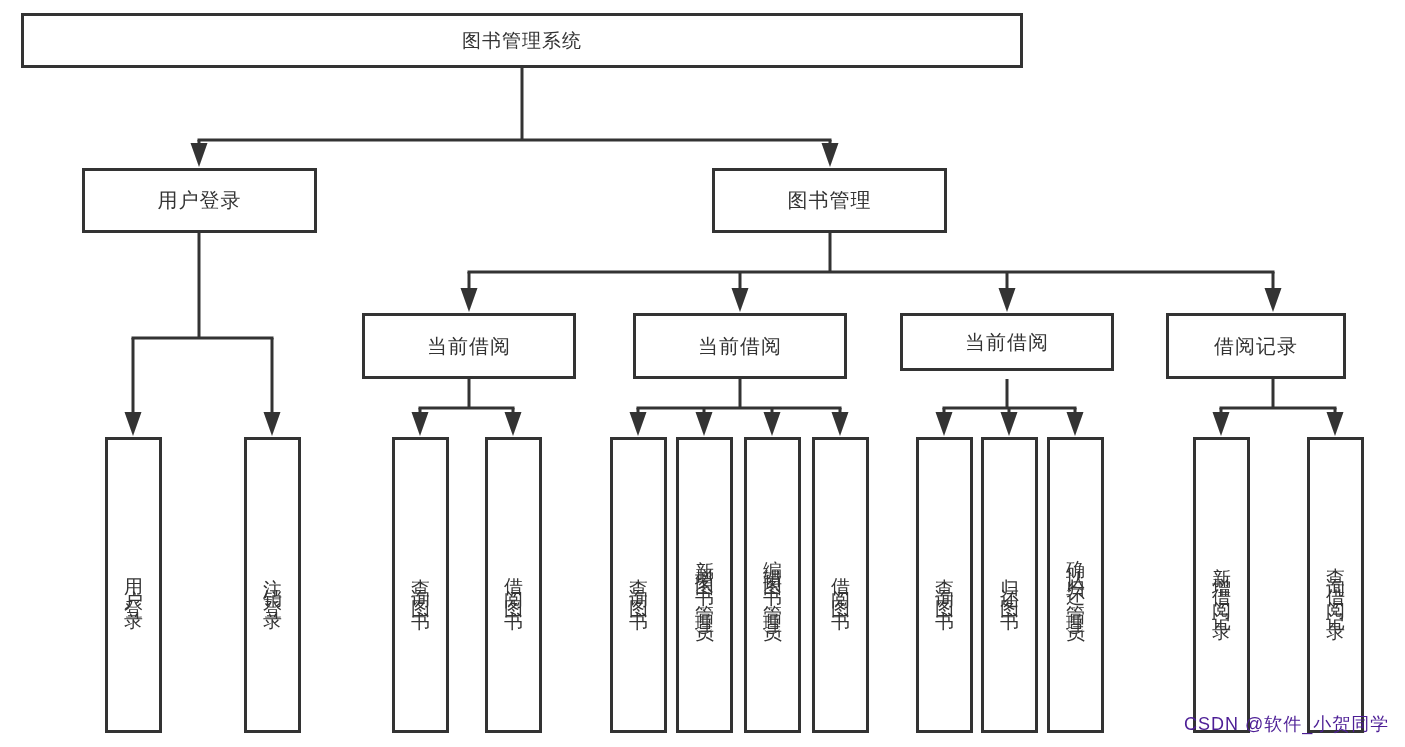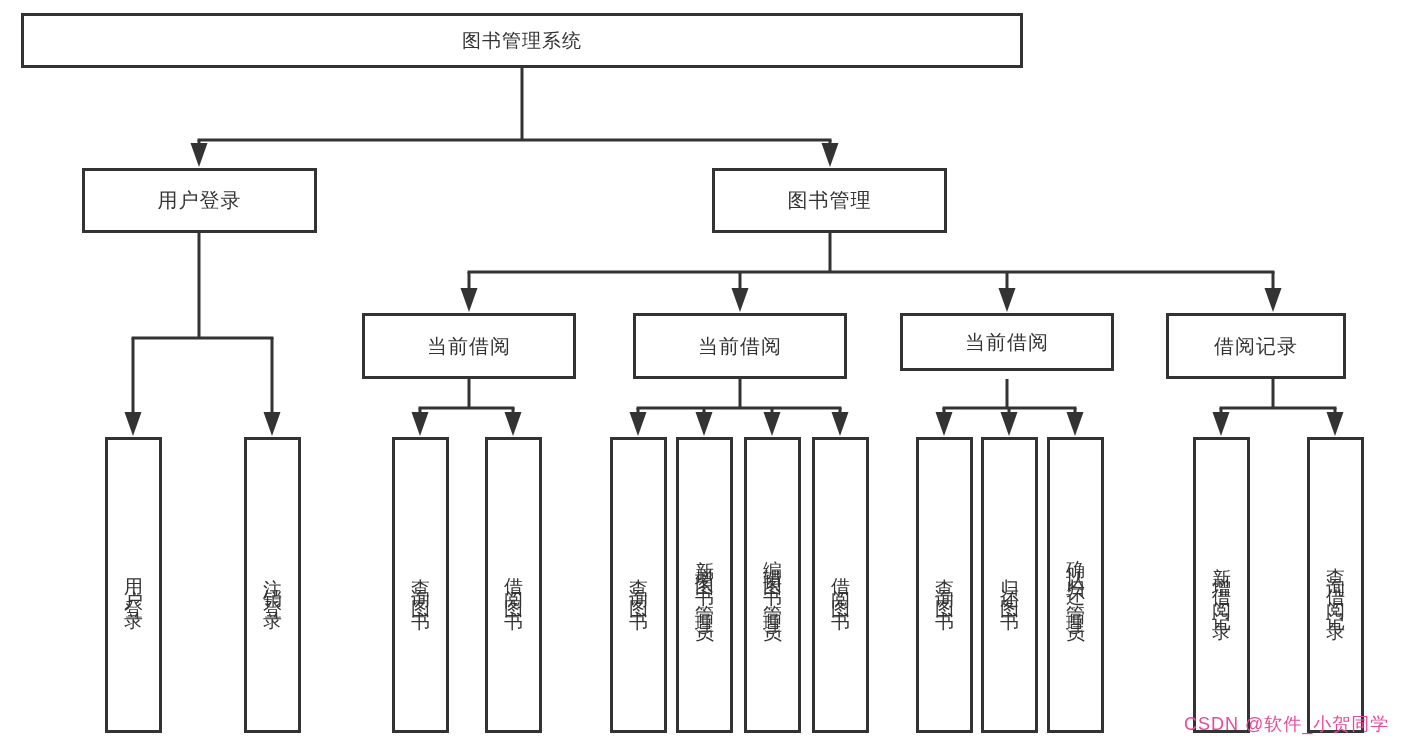--- a/index.html
+++ b/index.html
@@ -54,21 +54,21 @@
     letter-spacing: 11px;
     color: #333333;
     z-index: 2;
     overflow: hidden;
   }
   .watermark {
     position: absolute;
     left: 1184px;
     top: 712px;
     font-size: 18px;
-    color: #ec4899;
+    color: #4c1d95;
     letter-spacing: 1px;
     white-space: nowrap;
     z-index: 3;
   }
 </style>
 </head>
 <body>
 
 <div class="canvas">
 

